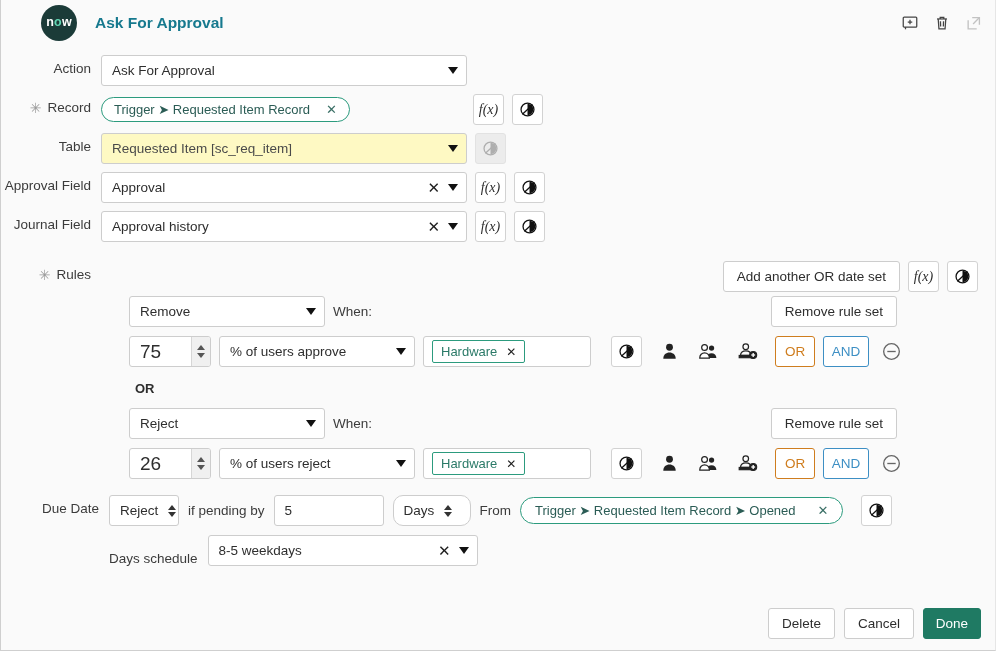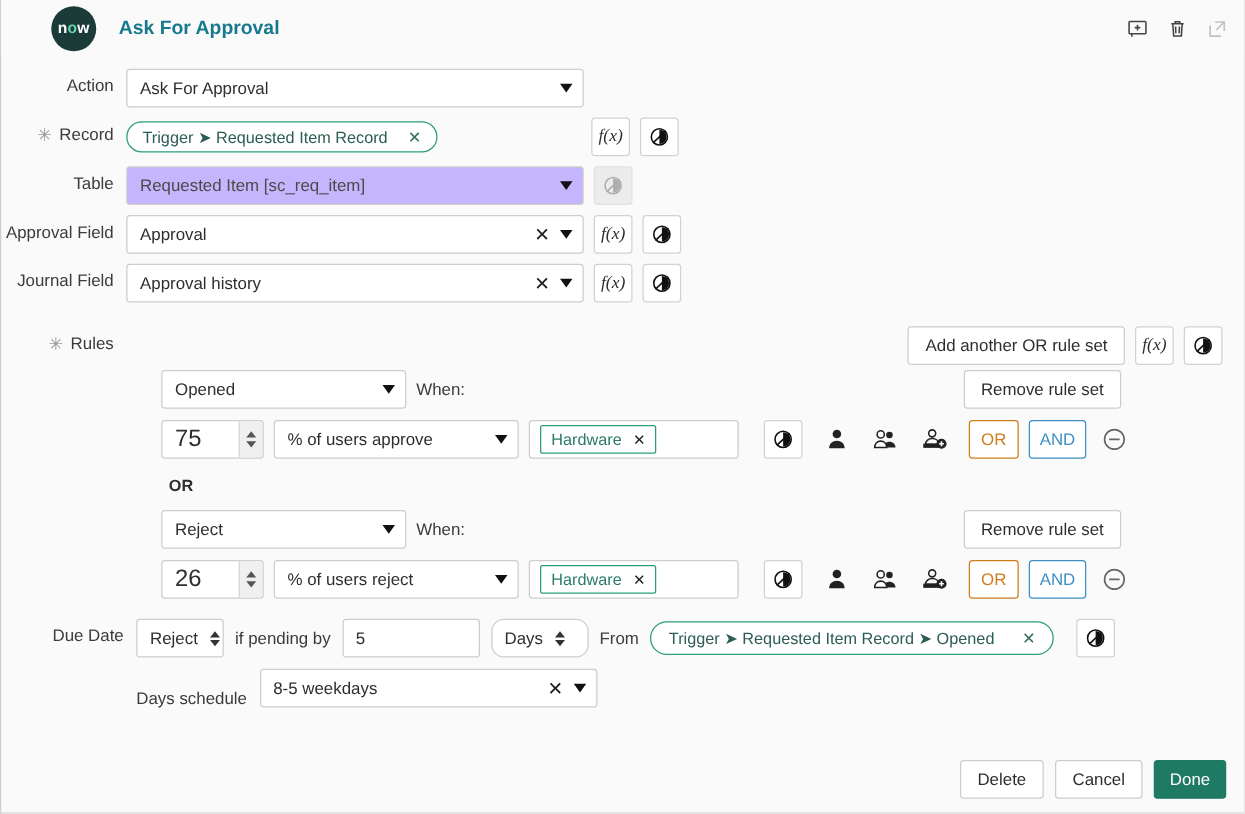--- a/index.html
+++ b/index.html
@@ -67,21 +67,21 @@
   
   .field {
     height: 31px;
     background: #fff;
     border: 1px solid #cdcdcd;
     border-radius: 3px;
     display: flex; align-items: center;
     padding: 0 8px 0 10px;
     font-size: 13.5px; color: #2e2e2e;
   }
-  .field.disabled { background: #c4b5fd; color: #4a4a4a; }
+  .field.disabled { background: #fef9c3; color: #4a4a4a; }
   .field .val { flex: 1 1 auto; white-space: nowrap; overflow: hidden; }
   .field .clear { font-size: 15px; color: #1d1d1d; padding: 0 5px; }
   .caret {
     width: 0; height: 0; margin-left: 3px;
     border-left: 5.5px solid transparent;
     border-right: 5.5px solid transparent;
     border-top: 7.5px solid #111;
   }
 
   
@@ -310,38 +310,38 @@
             <line x1="4" y1="15.6" x2="16" y2="4.4" stroke="#111" stroke-width="1.5"></line>
           </svg>
         </div>
       </div>
     </div>
 
     <div class="row rules-head" style="margin-top:19px; margin-bottom:4px;">
       <div class="label req">Rules</div>
       <div class="spacer"></div>
       <div class="ctrl" style="margin-right:17px;">
-        <div class="btn">Add another OR rule set</div>
+        <div class="btn">Add another OR date set</div>
         <div class="ibtn">
           <span class="fx">f(x)</span>
         </div>
         <div class="ibtn">
           <svg class="ico" viewBox="0 0 20 20">
             <circle cx="10" cy="10" r="7.6" fill="none" stroke="#111" stroke-width="1.5"></circle>
             <path d="M10 3.2 A6.8 6.8 0 0 1 10 16.8 Z" fill="#111"></path>
             <line x1="4" y1="15.6" x2="16" y2="4.4" stroke="#111" stroke-width="1.5"></line>
           </svg>
         </div>
       </div>
     </div>
 
     <div class="ruleset">
       <div class="rule-line">
         <div class="field" style="width:196px;">
-          <span class="val">Opened</span>
+          <span class="val">Remove</span>
           <span class="caret"></span>
         </div>
         <span class="when">When:</span>
         <div style="flex:1 1 auto;"></div>
         <div class="btn" style="margin-right:98px;">Remove rule set</div>
       </div>
 
       <div class="rule-line">
         <div class="stepper">
           <span class="num">75</span>

